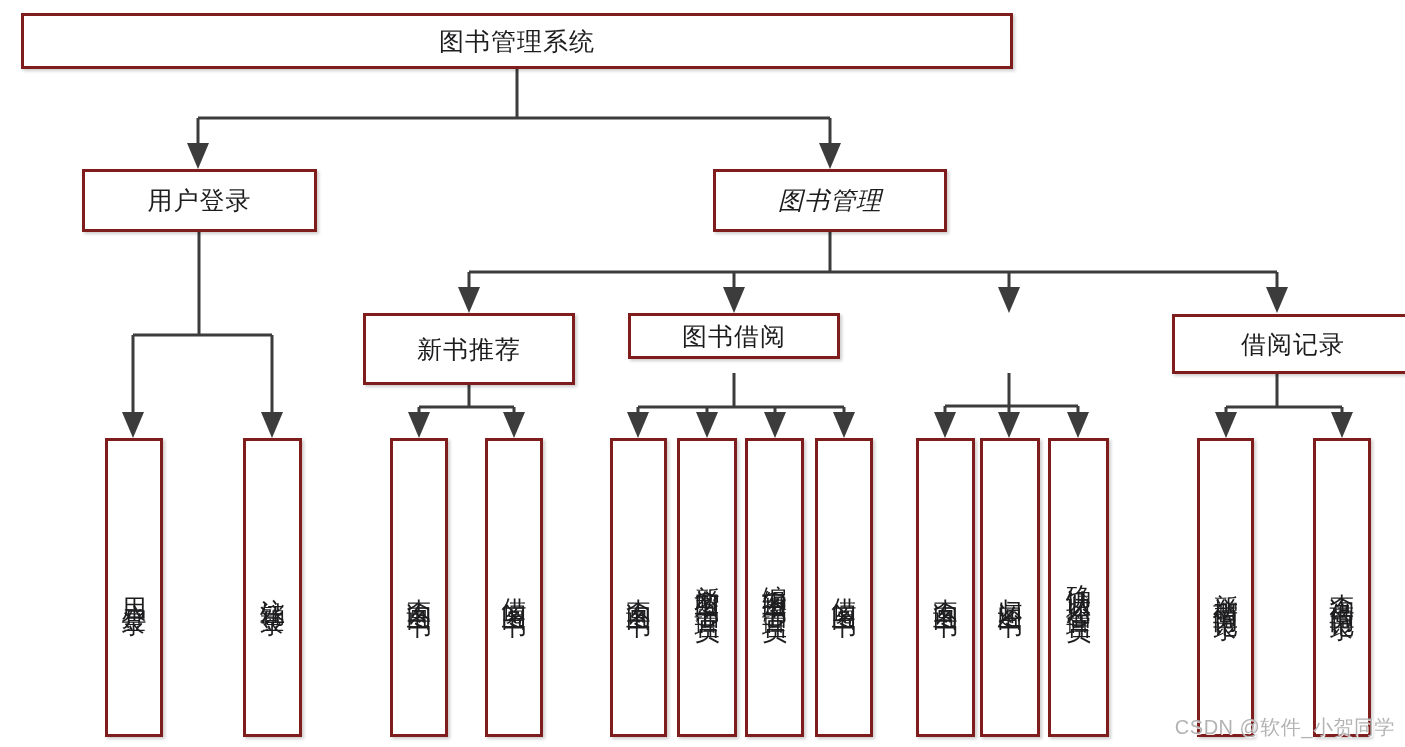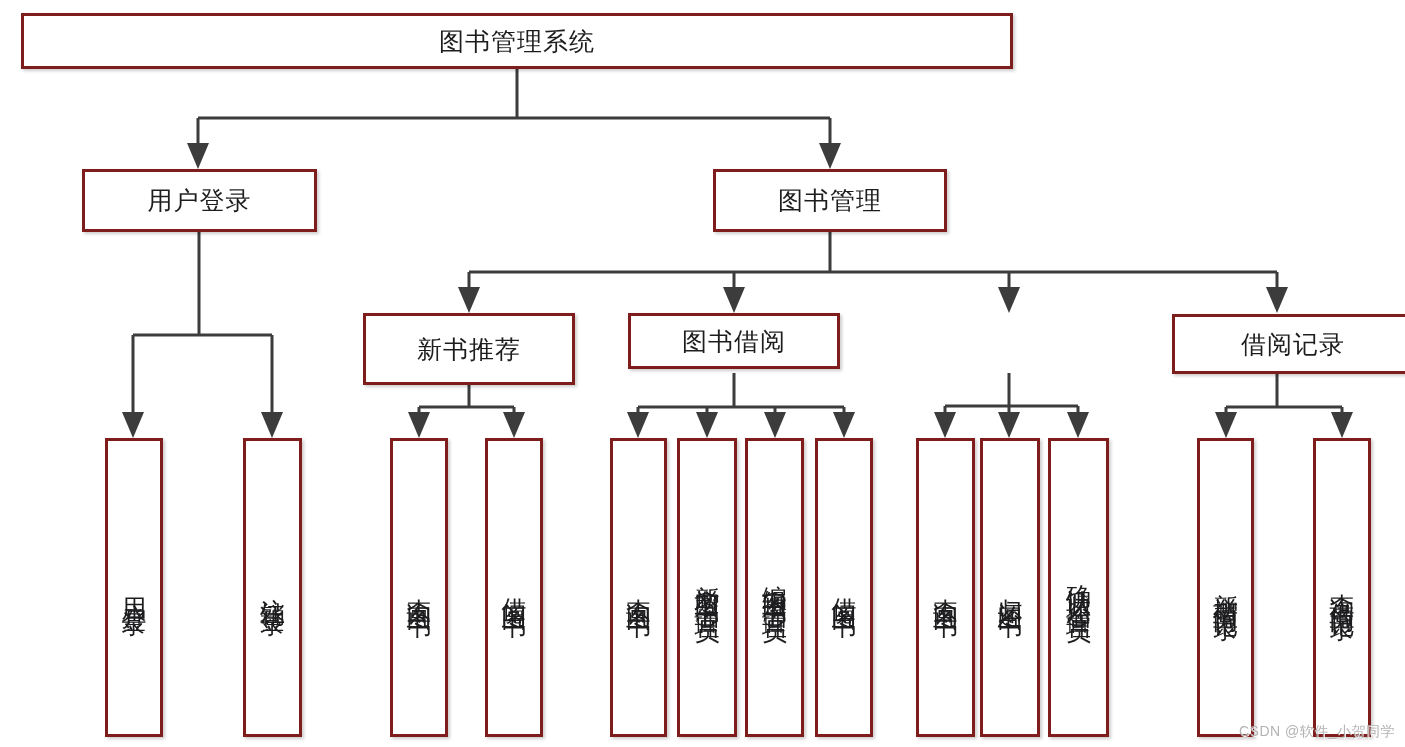--- a/index.html
+++ b/index.html
@@ -40,21 +40,21 @@
     text-orientation: mixed;
     letter-spacing: 5px;
     font-size: 25px;
     line-height: 1;
   }
   .watermark {
     position: absolute;
     right: 10px;
     bottom: 6px;
     color: #b3b3b3;
-    font-size: 14px;
+    font-size: 20px;
     letter-spacing: 0.5px;
     text-shadow: 1px 1px 0 rgba(255,255,255,0.9);
   }
 </style>
 </head>
 <body>
 
 <div class="canvas">
 
   <svg class="connectors" viewBox="0 0 1405 747">
@@ -89,24 +89,24 @@
     <polygon points="1067,412 1089,412 1078,438"></polygon>
 
     <path d="M1277 373 V407 M1226 407 H1342 M1226 407 V414 M1342 407 V414"></path>
     <polygon points="1215,412 1237,412 1226,438"></polygon>
     <polygon points="1331,412 1353,412 1342,438"></polygon>
   </svg>
 
   <div class="node" style="left:21px; top:13px; width:992px; height:56px;">图书管理系统</div>
 
   <div class="node" style="left:82px; top:169px; width:235px; height:63px;">用户登录</div>
-  <div class="node" style="left:713px; top:169px; width:234px; height:63px;">图书管理</div>
+  <div class="node" style="left:713px; top:169px; width:234px; height:63px;font-style:italic;">图书管理</div>
 
   <div class="node" style="left:363px; top:313px; width:212px; height:72px;">新书推荐</div>
-  <div class="node" style="left:628px; top:313px; width:212px; height:56px;">图书借阅</div>
+  <div class="node" style="left:628px; top:313px; width:212px; height:46px;">图书借阅</div>
   <div class="node" style="left:1172px; top:314px; width:242px; height:60px;">借阅记录</div>
 
   <div class="node vert" style="left:105px; top:438px; width:58px; height:299px;">
     <span>用户登录</span>
   </div>
   <div class="node vert" style="left:243px; top:438px; width:59px; height:299px;">
     <span>注销登录</span>
   </div>
 
   <div class="node vert" style="left:390px; top:438px; width:58px; height:299px;">

